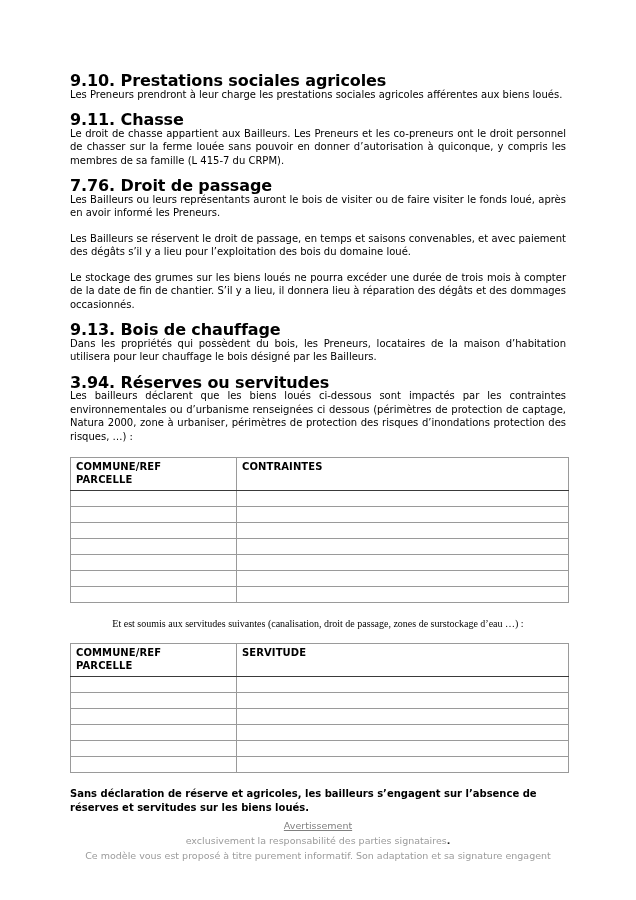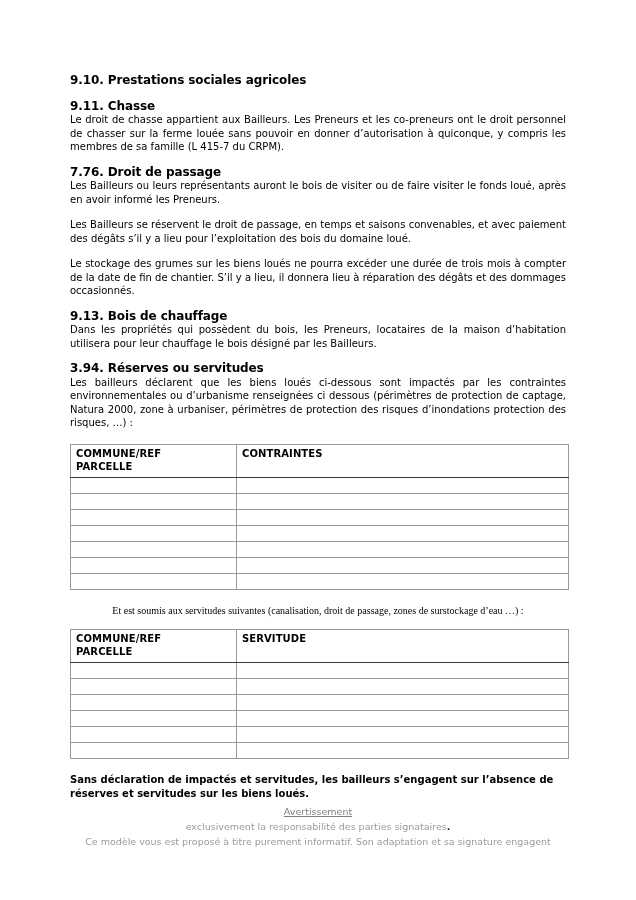--- a/index.html
+++ b/index.html
@@ -18,21 +18,21 @@
   }
   .page {
     position: absolute;
     left: 70px;
     top: 74px;
     width: 496px;
   }
 
   
   .heading {
-    font-size: 12px;
+    font-size: 16px;
     font-weight: bold;
     line-height: 13.5px;
     margin: 0;
     letter-spacing: -0.1px;
   }
   .para {
     font-size: 10px;
     font-weight: normal;
     line-height: 13.5px;
     margin: 0;
@@ -104,20 +104,21 @@
     font-weight: bold;
   }
 </style>
 </head>
 <body>
 
 <div class="page">
 
   <div>
     <p class="heading">9.10. Prestations sociales agricoles</p>
+    <p class="para">Les Preneurs prendront à leur charge les prestations sociales agricoles afférentes aux biens loués.</p>
   </div>
 
   <div class="gap-md"></div>
 
   <div>
     <p class="heading">9.11. Chasse</p>
     <p class="para">Le droit de chasse appartient aux Bailleurs. Les Preneurs et les co-preneurs ont le droit personnel de chasser sur la ferme louée sans pouvoir en donner d’autorisation à quiconque, y compris les membres de sa famille (L 415-7 du CRPM).</p>
   </div>
 
   <div class="gap-md"></div>
@@ -236,21 +237,21 @@
         </tr>
       <tr>
           <td class="cell-empty"></td>
           <td class="cell-empty"></td>
         </tr>
     </tbody>
   </table>
 
   <div class="gap-lg"></div>
 
-  <p class="closing">Sans déclaration de impactés et servitudes, les bailleurs s’engagent sur l’absence de réserves et servitudes sur les biens loués.</p>
+  <p class="closing">Sans déclaration de réserve et agricoles, les bailleurs s’engagent sur l’absence de réserves et servitudes sur les biens loués.</p>
 
   <div class="footer">
     <span class="footer-title">Avertissement</span>
     <span class="footer-line"><span>exclusivement la responsabilité des parties signataires</span><span class="footer-period">.</span></span>
     <span class="footer-line">Ce modèle vous est proposé à titre purement informatif. Son adaptation et sa signature  engagent</span>
   </div>
 
 </div>
 
 </body></html>

